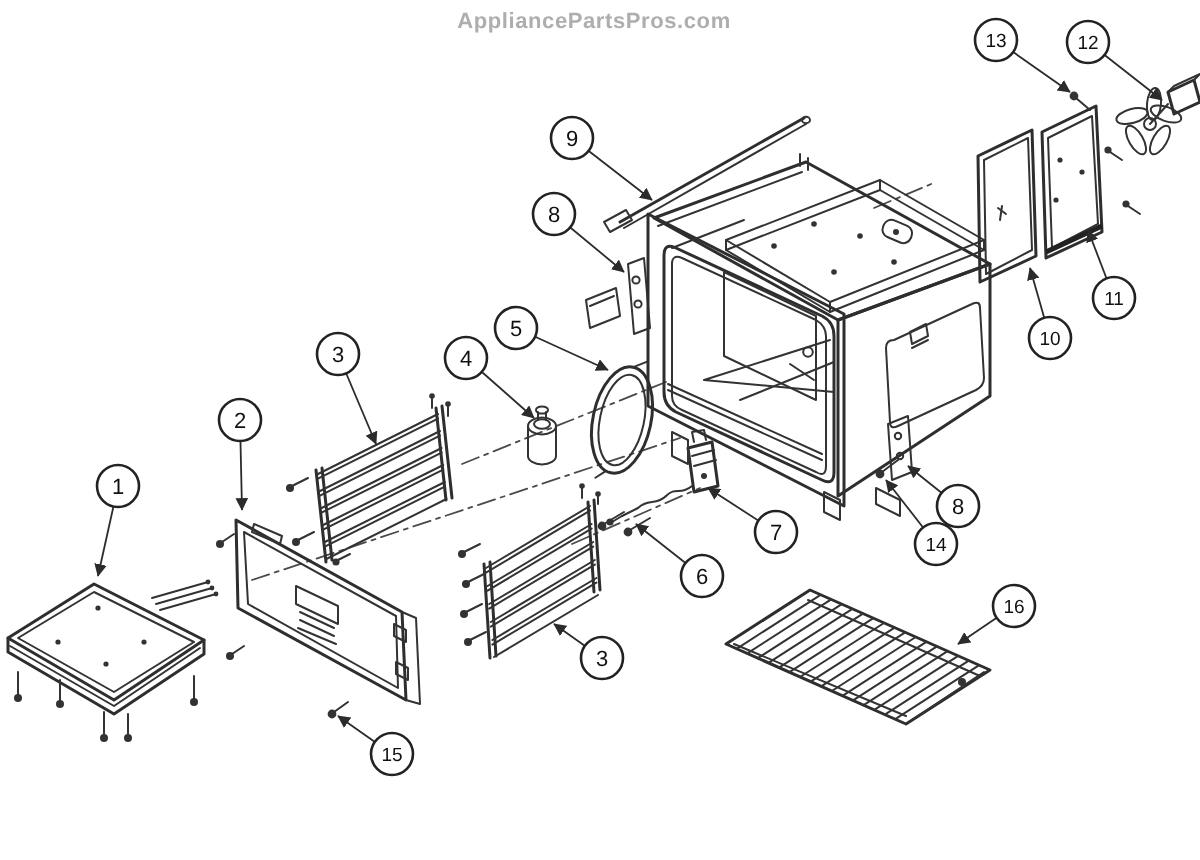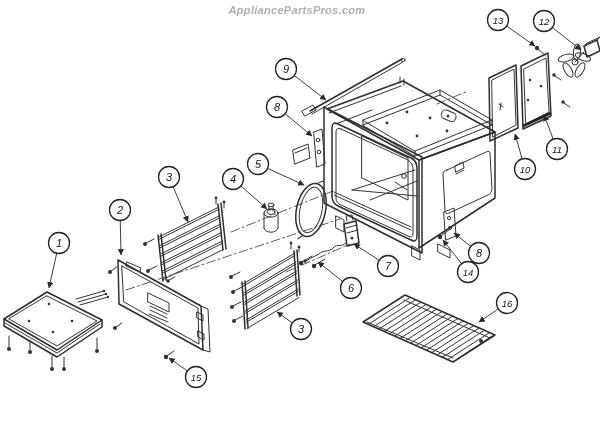--- a/index.html
+++ b/index.html
@@ -1,19 +1,18 @@
 <!DOCTYPE html>
 <html><head>
 <meta charset="utf-8">
 <style>
   html,body{margin:0;padding:0;background:#fff;}
   .stage{
     position:relative;width:600px;height:430px;background:#ffffff;overflow:hidden;
     font-family:"Liberation Sans", sans-serif;
-    font-style:italic;
   }
   svg{position:absolute;left:0;top:0;display:block;}
   
   .ln{fill:none;stroke:#333;stroke-width:1;stroke-linecap:round;stroke-linejoin:round;}
   .ln2{fill:none;stroke:#2e2e2e;stroke-width:1.5;stroke-linecap:round;stroke-linejoin:round;}
   .thick{fill:none;stroke:#222;stroke-width:2.6;stroke-linecap:butt;}
   .dot{fill:#333;stroke:none;}
   .dd{fill:none;stroke:#4a4a4a;stroke-width:0.9;stroke-dasharray:9 3 2 3;stroke-linecap:round;}
   .ldr{stroke:#2b2b2b;stroke-width:0.9;fill:none;}
   .bal{fill:#ffffff;stroke:#222;stroke-width:1.3;}

